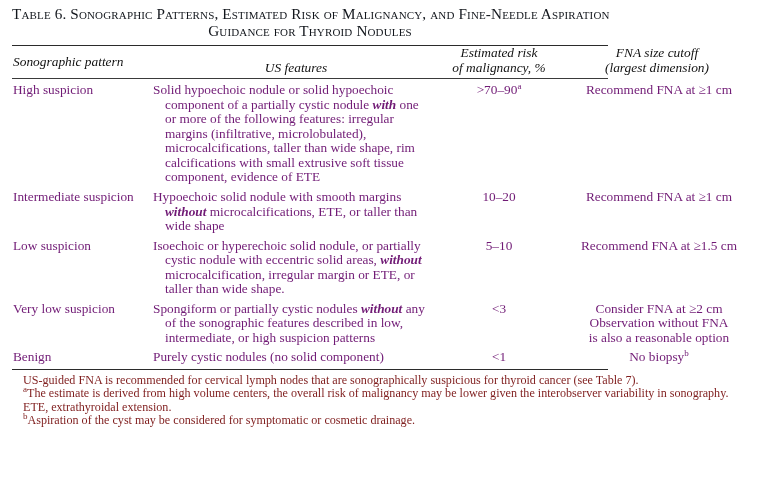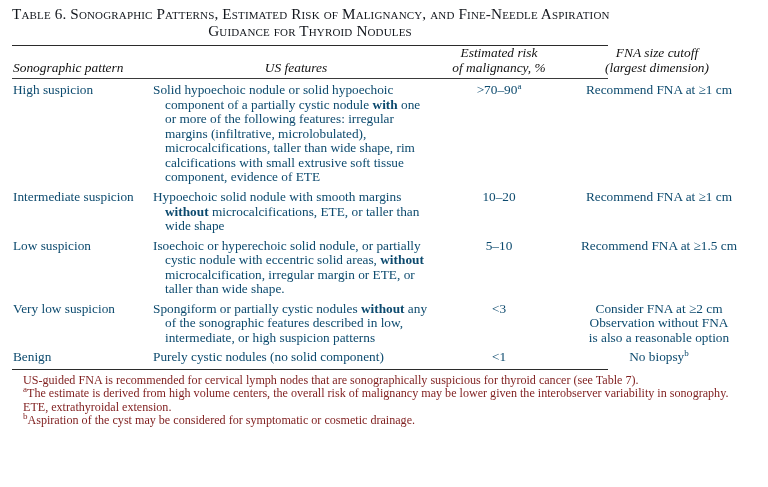--- a/index.html
+++ b/index.html
@@ -65,32 +65,32 @@
 
   thead th {
     font-style: italic;
     font-weight: normal;
     font-size: 13.4px;
     line-height: 14.6px;
     padding: 0;
     vertical-align: bottom;
     color: #111;
   }
-  th.h1 { text-align: left; padding-bottom: 2px; padding-left: 1px; }
+  th.h1 { text-align: left; padding-bottom: 8px; padding-left: 1px; }
   th.h2 { text-align: center; padding-bottom: 2px; }
   th.h3 { text-align: center; padding-bottom: 2px; }
   th.h4 { text-align: center; padding-bottom: 2px; }
 
   
   tbody td {
     font-size: 13.3px;
     line-height: 14.55px;
     vertical-align: top;
     padding: 0 0 1px 0;
-    color: #0c4a6e;
+    color: #701a75;
   }
   td.col-pattern {
     text-align: left;
     padding-left: 1px;
     white-space: nowrap;
   }
   td.col-features {
     text-align: left;
     padding-left: 1px;
     padding-right: 8px;
@@ -102,21 +102,21 @@
   td.col-risk {
     text-align: center;
   }
   td.col-fna {
     text-align: center;
     padding-left: 4px;
   }
   td.col-fna .hang {
     text-indent: 0;
   }
-  b.bi { font-weight: bold; }
+  b.bi { font-weight: bold; font-style: italic; }
   sup { font-size: 9px; line-height: 0; vertical-align: super; }
 
   tbody tr.row-spacer td { height: 4px; padding: 0; line-height: 4px; font-size: 0; }
 
   
   .notes {
     font-size: 12.1px;
     line-height: 13.4px;
     padding-top: 4px;
     color: #7f1d1d;

